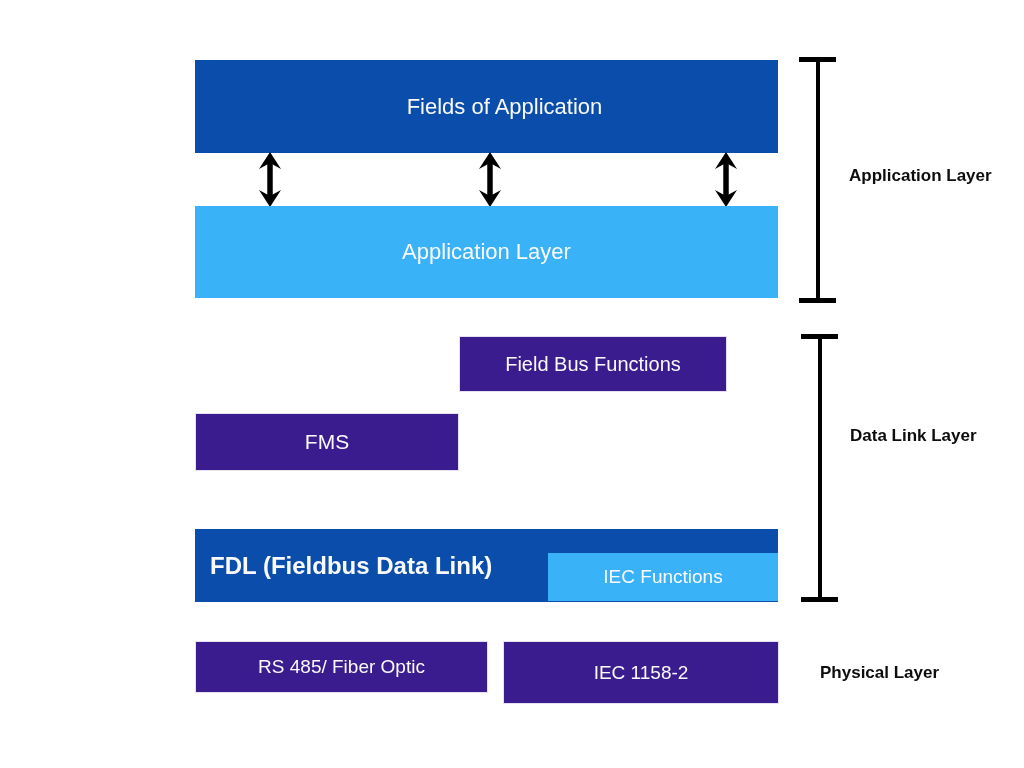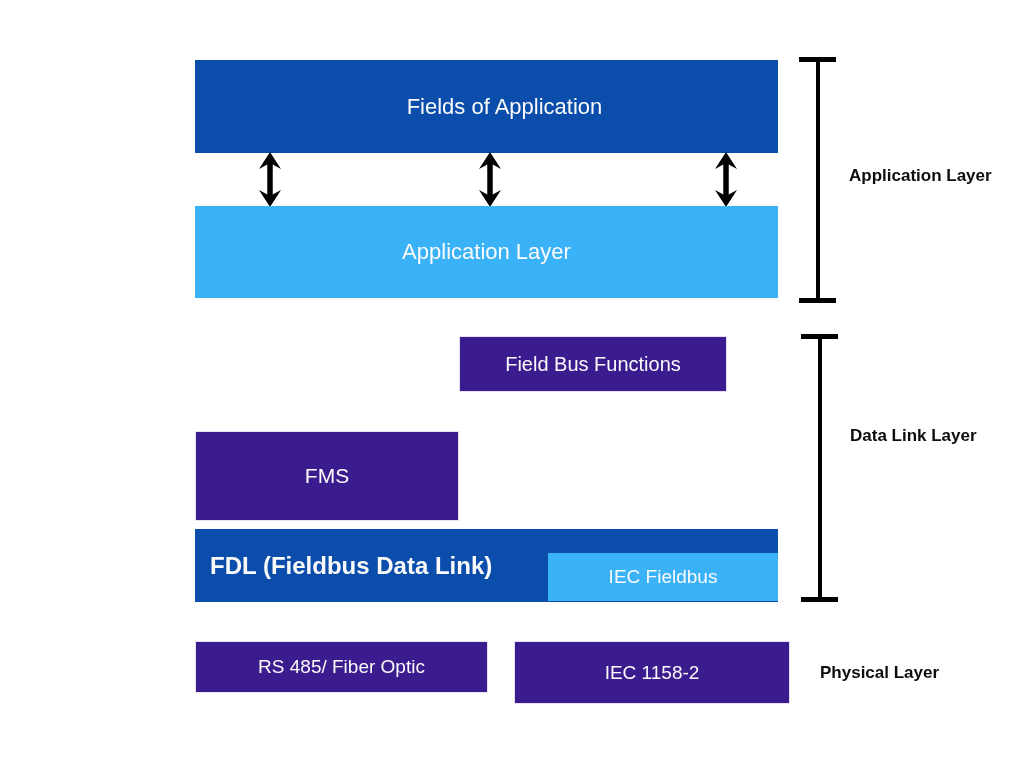--- a/index.html
+++ b/index.html
@@ -20,26 +20,26 @@
     text-align: center;
     box-sizing: border-box;
   }
   .box-dark   { background: var(--dark-blue, #0b4dab); }
   .box-light  { background: var(--light-blue, #3ab2f8); }
   .box-purple { background: var(--purple, #3b1c8e); box-shadow: 0 0 0 1px rgba(226,221,241,0.9); }
 
   .fields-of-application { left:195px; top:60px;  width:583px; height:93px; font-size:22px;padding-left:36px; }
   .application-layer     { left:195px; top:206px; width:583px; height:92px; font-size:22px; }
   .field-bus-functions   { left:460px; top:337px; width:266px; height:54px; font-size:20px; }
-  .fms                   { left:196px; top:432px; width:262px; height:88px; font-size:21px; }
+  .fms                   { left:196px; top:414px; width:262px; height:56px; font-size:21px; }
   .fdl                   { left:195px; top:529px; width:583px; height:73px; font-size:24px;
                            justify-content: flex-start; padding-left:15px; text-align:left;font-weight:bold; }
   .iec-interface         { left:548px; top:553px; width:230px; height:48px; font-size:19px; }
   .rs-485                { left:196px; top:642px; width:291px; height:50px; font-size:19px; }
-  .iec-1158              { left:504px; top:642px; width:274px; height:61px; font-size:19px;margin-left:11px; }
+  .iec-1158              { left:504px; top:642px; width:274px; height:61px; font-size:19px; }
 
   .arrow-icon { position: absolute; top: 152px; width: 30px; height: 55px; }
   .arrow-1 { left: 255px; }
   .arrow-2 { left: 475px; }
   .arrow-3 { left: 711px; }
 
   .bracket { position: absolute; width: 37px; }
   .bracket-1 { left: 799px; top: 57px;  height: 246px; }
   .bracket-2 { left: 801px; top: 334px; height: 268px; }
   .bracket-line {
@@ -98,21 +98,21 @@
 
   <div class="box box-purple fms">
     <span>FMS</span>
   </div>
 
   <div class="box box-dark fdl">
     <span>FDL (Fieldbus Data Link)</span>
   </div>
 
   <div class="box box-light iec-interface">
-    <span>IEC Fieldbus</span>
+    <span>IEC Functions</span>
   </div>
 
   <div class="box box-purple rs-485">
     <span>RS 485/ Fiber Optic</span>
   </div>
   <div class="box box-purple iec-1158">
     <span>IEC 1158-2</span>
   </div>
 
   <div class="bracket bracket-1">

